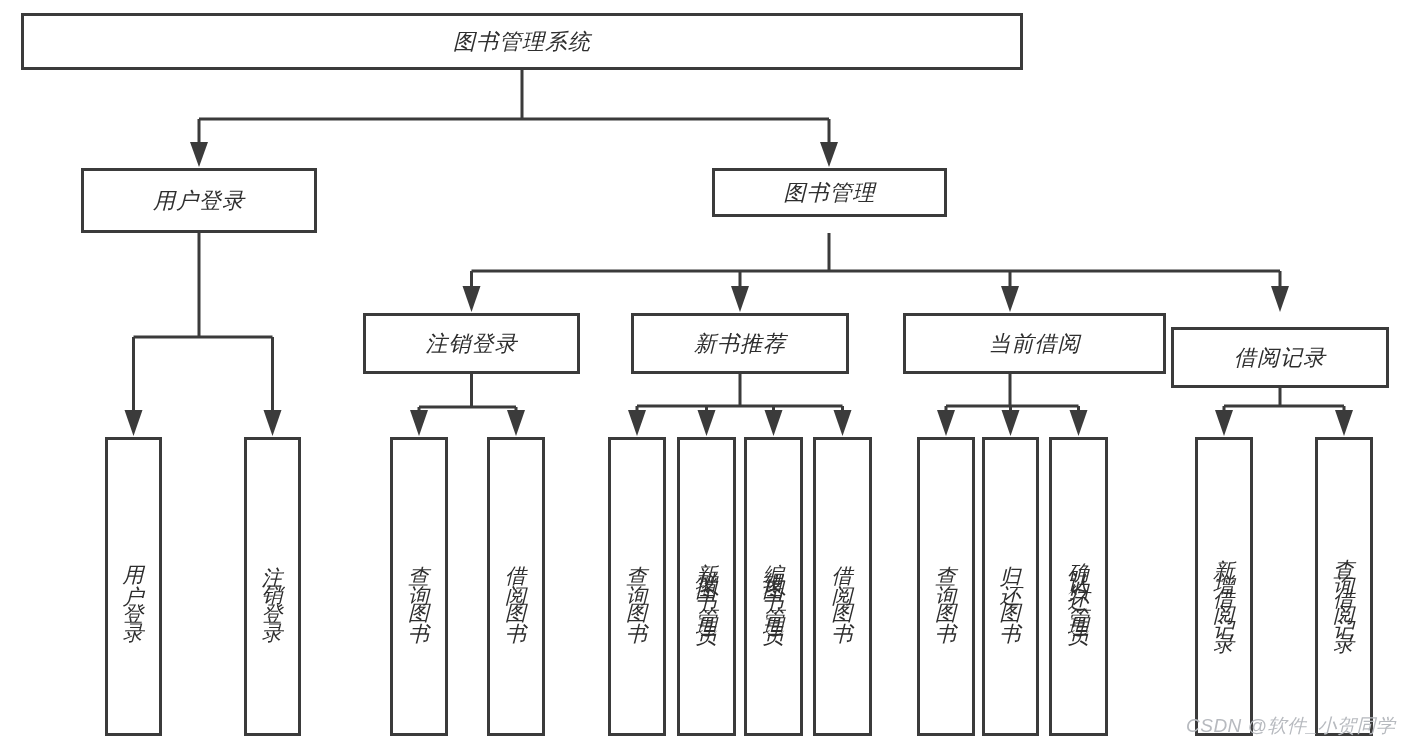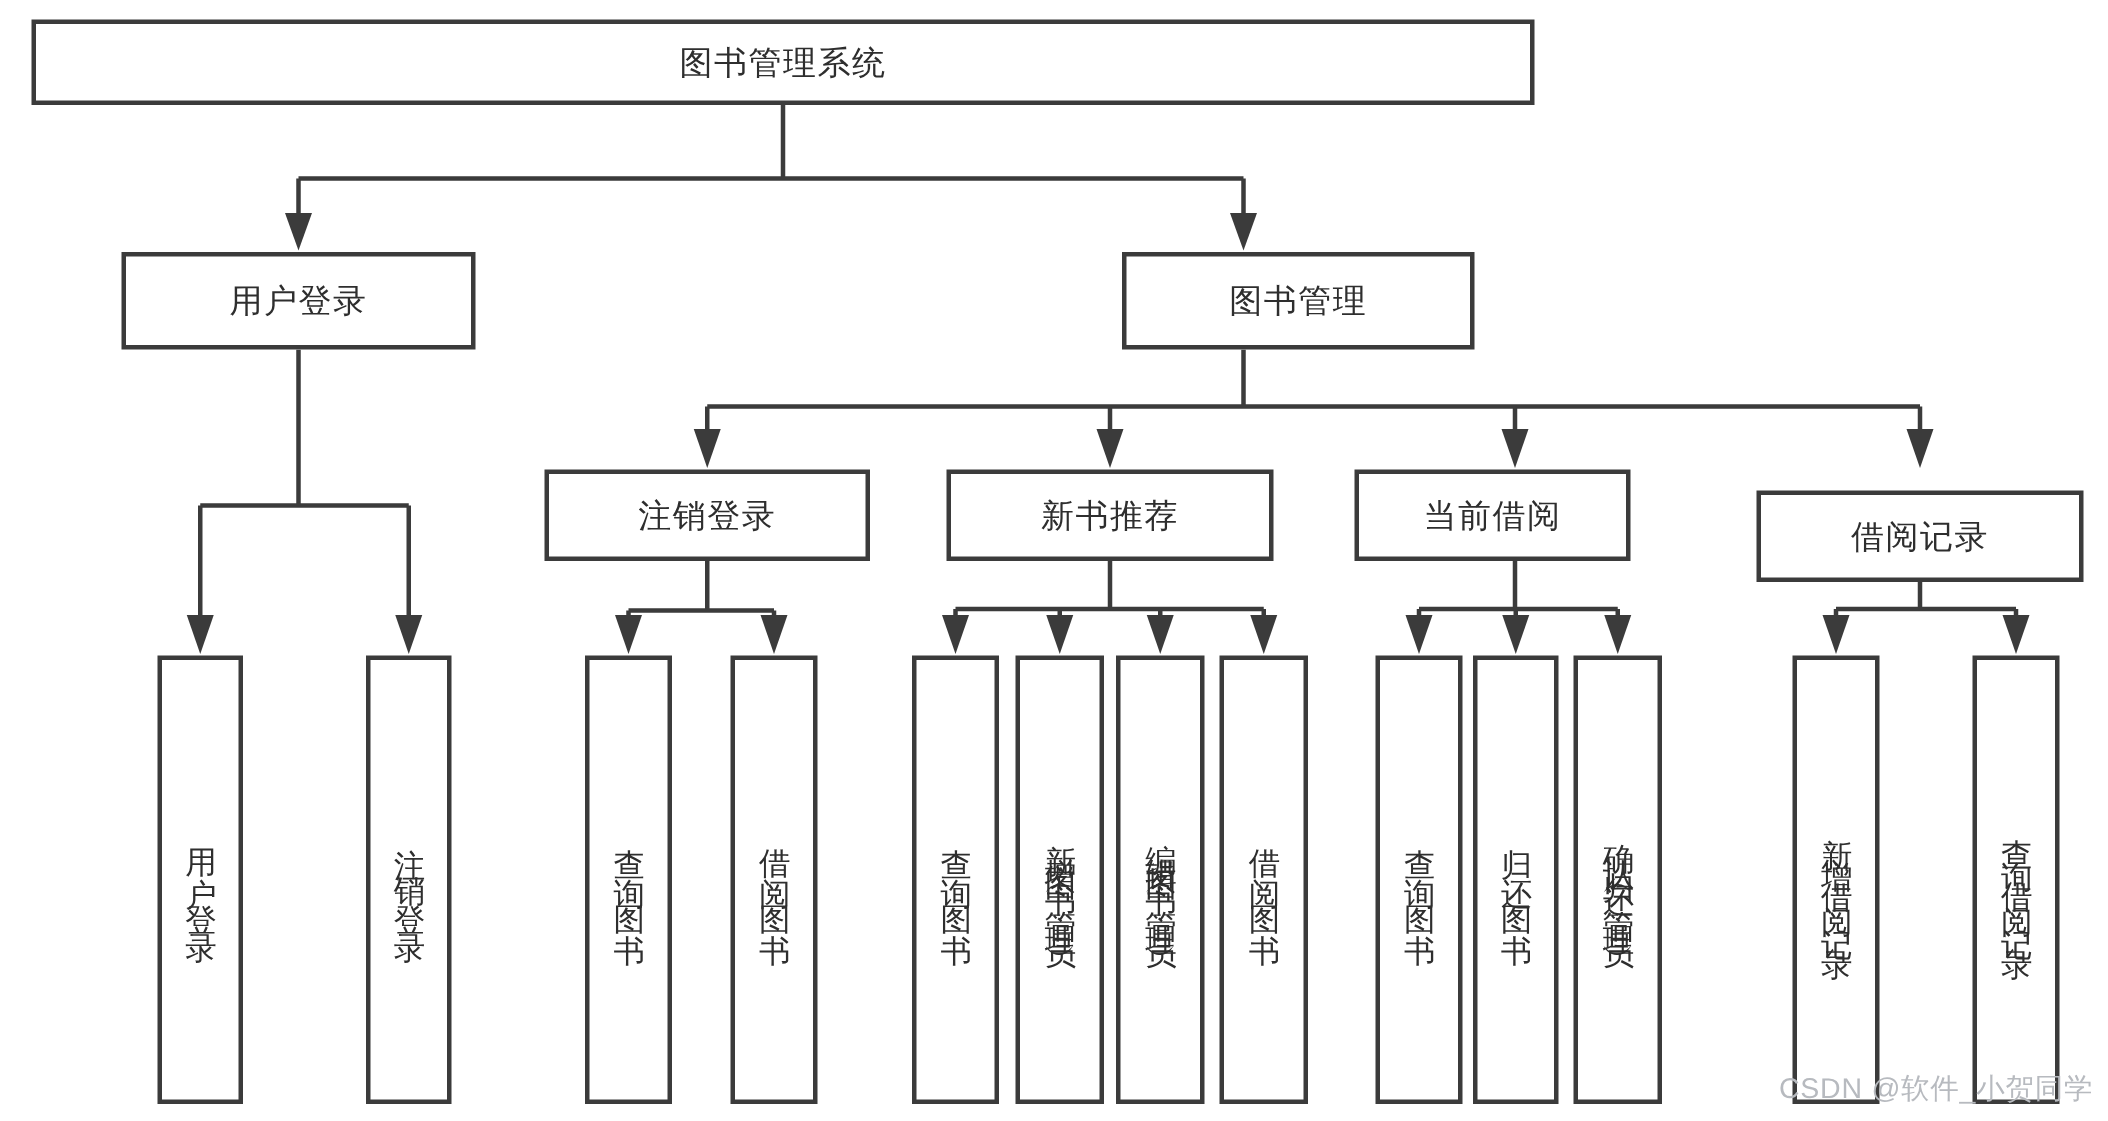--- a/index.html
+++ b/index.html
@@ -8,20 +8,21 @@
     --bg:#ffffff;
   }
   html,body{margin:0;padding:0;background:#fff;}
   body{font-family:"Liberation Sans","DejaVu Sans",sans-serif;}
   #canvas{
     position:relative;
     width:1405px;
     height:747px;
     background:var(--bg);
     overflow:hidden;
+    font-style:italic;
   }
   #wires{position:absolute;left:0;top:0;z-index:0;}
   .node{
     position:absolute;
     box-sizing:border-box;
     border:3px solid var(--line);
     background:#fff;
     display:flex;
     align-items:center;
     justify-content:center;
@@ -88,31 +89,31 @@
     </g>
   </svg>
 
   <div class="node" style="left:21px;top:13px;width:1002px;height:57px">
     <span class="hlabel">图书管理系统</span>
   </div>
 
   <div class="node" style="left:81px;top:168px;width:236px;height:65px">
     <span class="hlabel">用户登录</span>
   </div>
-  <div class="node" style="left:748px;top:168px;width:235px;height:65px">
+  <div class="node" style="left:712px;top:168px;width:235px;height:49px">
     <span class="hlabel">图书管理</span>
   </div>
 
   <div class="node" style="left:363px;top:313px;width:217px;height:61px">
     <span class="hlabel">注销登录</span>
   </div>
   <div class="node" style="left:631px;top:313px;width:218px;height:61px">
     <span class="hlabel">新书推荐</span>
   </div>
-  <div class="node" style="left:903px;top:313px;width:184px;height:61px">
+  <div class="node" style="left:903px;top:313px;width:263px;height:61px">
     <span class="hlabel">当前借阅</span>
   </div>
   <div class="node" style="left:1171px;top:327px;width:218px;height:61px">
     <span class="hlabel">借阅记录</span>
   </div>
 
   <div class="node" style="left:105px;top:437px;width:57px;height:299px">
     <span class="vlabel" style="letter-spacing: 19px;">用户登录</span>
   </div>
   <div class="node" style="left:244px;top:437px;width:57px;height:299px">

